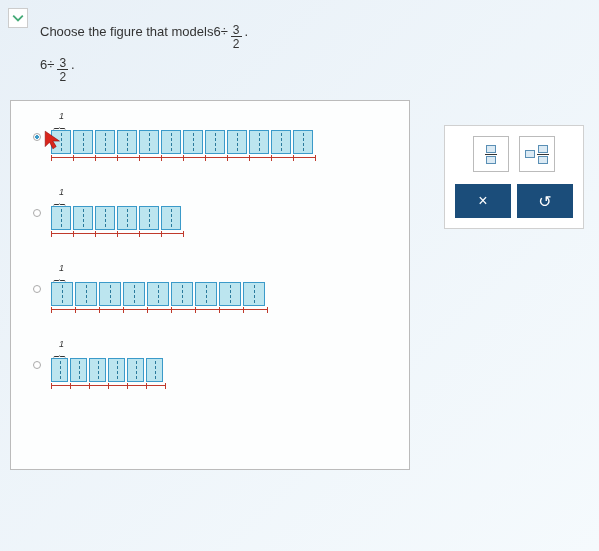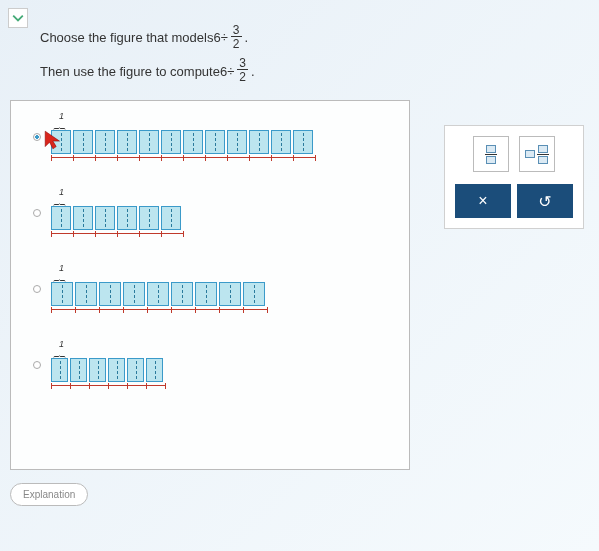--- a/index.html
+++ b/index.html
@@ -27,21 +27,20 @@
     .header-toggle svg { width: 12px; height: 12px; }
     .question-text {
       position: absolute;
       top: 24px;
       left: 40px;
       font-size: 13px;
       color: #333;
     }
     .question-line {
       display: flex;
-      align-items: center;
       margin-bottom: 6px;
     }
     .fraction {
       display: inline-flex;
       flex-direction: column;
       align-items: center;
       font-size: 12px;
       margin: 0 3px;
       vertical-align: middle;
     }
@@ -228,21 +227,20 @@
     <span>Choose the figure that models </span>
     <span>6</span>
     <span>÷</span>
     <span class="fraction">
       <span class="num">3</span>
       <span class="den">2</span>
     </span>
     <span>.</span>
   </div>
   <div class="question-line">
-    <span>Then use the figure to compute </span>
     <span>6</span>
     <span>÷</span>
     <span class="fraction">
       <span class="num">3</span>
       <span class="den">2</span>
     </span>
     <span>.</span>
   </div>
 </div>
 
@@ -384,14 +382,13 @@
     <button class="action-btn">
       <span>×</span>
     </button>
     <button class="action-btn">
       <span>↺</span>
     </button>
   </div>
 </div>
 
 <div class="footer-btns">
-  <button class="explanation-btn">Explanation</button>
 </div>
 
 </body></html>

